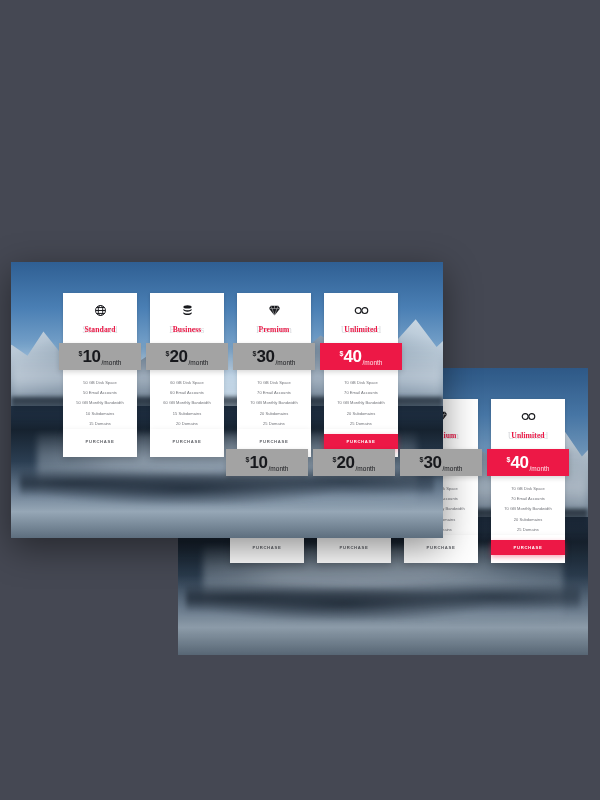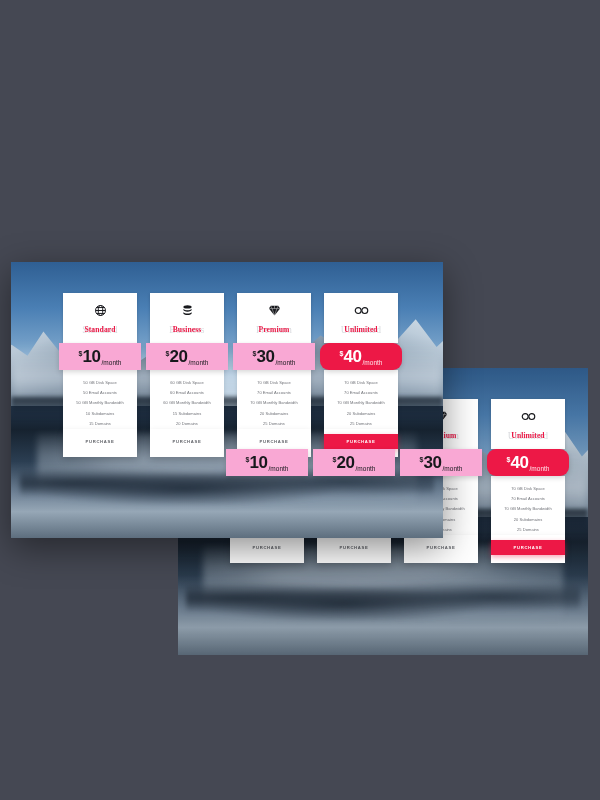--- a/index.html
+++ b/index.html
@@ -97,28 +97,28 @@
     white-space:nowrap;
   }
   .title-main {
     position:relative; font-size:7.6px; font-weight:700; color:#ed1846;
     letter-spacing:.1px; white-space:nowrap;
   }
 
   
   .price-band {
     position:relative; margin:0 -4px;
-    background:#f9a8d4;
+    background:#a3a3a3;
     height:27px;
     display:flex; align-items:center; justify-content:center;
     box-shadow:0 2px 5px rgba(0,0,0,.16);
     color:#17181c;
     z-index:3;
   }
-  .price-band.accent { background:#ed1846; color:#ffffff;border-radius:9px; }
+  .price-band.accent { background:#ed1846; color:#ffffff; }
   .cur   { font-size:7px; font-weight:700; align-self:flex-start; margin-top:7px; }
   .amt   { font-size:17px; font-weight:700; letter-spacing:-.4px; line-height:1; }
   .per   { font-size:6.5px; font-weight:400; align-self:flex-end; margin-bottom:4px; margin-left:1px; }
   .price-band.accent .per { color:#ffe3e9; }
 
   .card-body {
     background:#ffffff;
     padding:8px 3px 0;
     box-shadow:0 2px 4px rgba(0,0,0,.12);
   }

